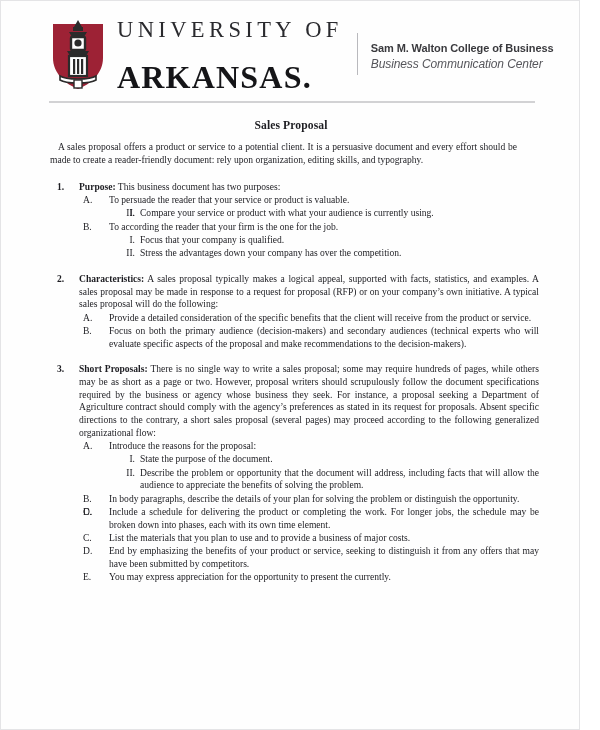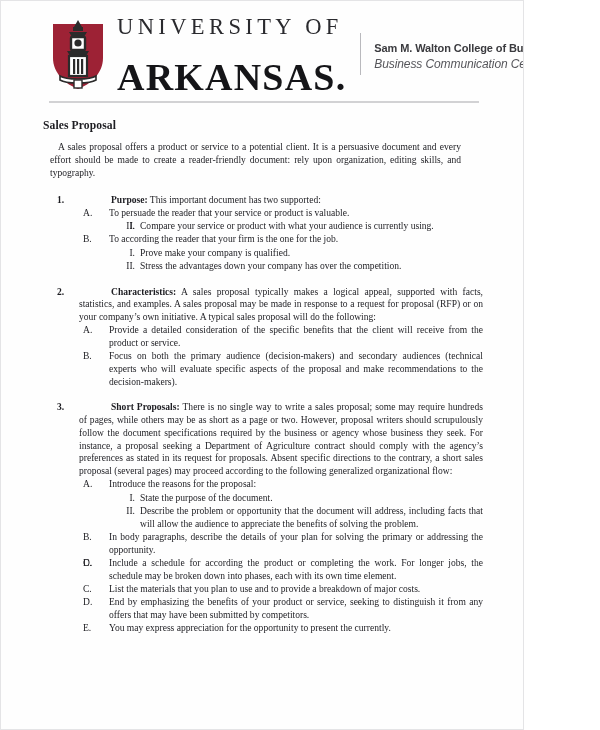--- a/index.html
+++ b/index.html
@@ -11,21 +11,21 @@
     width: 600px;
     height: 730px;
     font-family: "Liberation Serif", "DejaVu Serif", serif;
     color: #1d1d22;
     -webkit-font-smoothing: antialiased;
   }
 
   .page {
     position: relative;
     box-sizing: border-box;
-    width: 524px;
+    width: 580px;
     height: 730px;
     background: #fefefe;
     border: 1px solid #e4e4e6;
     padding: 0;
     overflow: hidden;
   }
 
   
   .letterhead {
     display: flex;
@@ -51,21 +51,21 @@
   }
   .ua-line1 {
     font-family: "Liberation Serif", "DejaVu Serif", serif;
     font-size: 22.5px;
     letter-spacing: 4.4px;
     color: #2a2a2e;
     white-space: nowrap;
   }
   .ua-line2 {
     font-family: "Liberation Serif", "DejaVu Serif", serif;
-    font-size: 38px;
+    font-size: 32px;
     font-weight: 700;
     letter-spacing: 1.2px;
     color: #151518;
     margin-top: 19px;
     white-space: nowrap;
   }
 
   .head-divider {
     width: 1px;
     align-self: stretch;
@@ -103,20 +103,21 @@
   }
 
   
   .doc {
     padding: 0 40px 0 42px;
     font-size: 9.55px;
     line-height: 1.335;
   }
 
   .doc-title {
+    text-align: center;
     font-size: 11.6px;
     font-weight: 700;
     margin: 15px 0 8px 0;
     letter-spacing: 0.1px;
   }
 
   .intro {
     margin: 0 22px 0 7px;
     text-align: justify;
     text-indent: 8px;
@@ -134,21 +135,21 @@
     text-align: justify;
   }
   ol.level1 > li:last-child { margin-bottom: 0; }
   ol.level1 > li > .marker {
     position: absolute;
     left: 14px;
     top: 0;
     font-weight: 700;
     width: 16px;
   }
-  .li-head { font-weight: 700; margin-left: 32px; }
+  .li-head { font-weight: 700; }
 
   ol.level2 {
     list-style: none;
     margin: 0;
     padding: 0;
   }
   ol.level2 > li {
     position: relative;
     padding-left: 30px;
     margin-top: 0.5px;
@@ -222,42 +223,42 @@
     </div>
 
   </div>
 
   <div class="rule"></div>
 
   <div class="doc">
     <div class="doc-title">Sales Proposal</div>
     <p class="intro">A sales proposal offers a product or service to a potential client.  It is a persuasive document and every effort should be made to create a reader-friendly document: rely upon organization, editing skills, and typography.</p>
     <ol class="level1" id="section-list">
-        <li><span class="marker">1.</span><span class="li-head">Purpose:</span><span class="sec-body">  This important document has two supported:</span><ol class="level2">
+        <li><span class="marker">1.</span><span class="li-head">Purpose:</span><span class="sec-body">  This business document has two purposes:</span><ol class="level2">
             <li><span class="marker">A.</span><span>To persuade the reader that your service or product is valuable.</span><ol class="level3">
                 <li><span class="marker">I.</span></li>
                 <li><span class="marker">II.</span><span>Compare your service or product with what your audience is currently using.</span></li>
               </ol></li>
             <li><span class="marker">B.</span><span>To according the reader that your firm is the one for the job.</span><ol class="level3">
-                <li><span class="marker">I.</span><span>Prove make your company is qualified.</span></li>
+                <li><span class="marker">I.</span><span>Focus that your company is qualified.</span></li>
                 <li><span class="marker">II.</span><span>Stress the advantages down your company has over the competition.</span></li>
               </ol></li>
           </ol></li>
         <li><span class="marker">2.</span><span class="li-head">Characteristics:</span><span class="sec-body">  A sales proposal typically makes a logical appeal, supported with facts, statistics, and examples.  A sales proposal may be made in response to a request for proposal (RFP) or on your company’s own initiative.  A typical sales proposal will do the following:</span><ol class="level2">
             <li><span class="marker">A.</span><span>Provide a detailed consideration of the specific benefits that the client will receive from the product or service.</span></li>
             <li><span class="marker">B.</span><span>Focus on both the primary audience (decision-makers) and secondary audiences (technical experts who will evaluate specific aspects of the proposal and make recommendations to the decision-makers).</span></li>
           </ol></li>
         <li><span class="marker">3.</span><span class="li-head">Short Proposals:</span><span class="sec-body">  There is no single way to write a sales proposal; some may require hundreds of pages, while others may be as short as a page or two.  However, proposal writers should scrupulously follow the document specifications required by the business or agency whose business they seek.  For instance, a proposal seeking a Department of Agriculture contract should comply with the agency’s preferences as stated in its request for proposals.  Absent specific directions to the contrary, a short sales proposal (several pages) may proceed according to the following generalized organizational flow:</span><ol class="level2">
             <li><span class="marker">A.</span><span>Introduce the reasons for the proposal:</span><ol class="level3">
                 <li><span class="marker">I.</span><span>State the purpose of the document.</span></li>
                 <li><span class="marker">II.</span><span>Describe the problem or opportunity that the document will address, including facts that will allow the audience to appreciate the benefits of solving the problem.</span></li>
               </ol></li>
-            <li><span class="marker">B.</span><span>In body paragraphs, describe the details of your plan for solving the primary or addressing the opportunity.</span></li>
+            <li><span class="marker">B.</span><span>In body paragraphs, describe the details of your plan for solving the problem or distinguish the opportunity.</span></li>
             <li><span class="marker">C.</span></li>
-            <li><span class="marker">D.</span><span>Include a schedule for according the product or completing the work.  For longer jobs, the schedule may be broken down into phases, each with its own time element.</span></li>
-            <li><span class="marker">C.</span><span>List the materials that you plan to use and to provide a breakdown of major costs.</span></li>
+            <li><span class="marker">D.</span><span>Include a schedule for delivering the product or completing the work.  For longer jobs, the schedule may be broken down into phases, each with its own time element.</span></li>
+            <li><span class="marker">C.</span><span>List the materials that you plan to use and to provide a business of major costs.</span></li>
             <li><span class="marker">D.</span><span>End by emphasizing the benefits of your product or service, seeking to distinguish it from any offers that may have been submitted by competitors.</span></li>
             <li><span class="marker">E.</span><span>You may express appreciation for the opportunity to present the currently.</span></li>
           </ol></li>
       </ol>
   </div>
 
 </div>
 
 </body></html>

